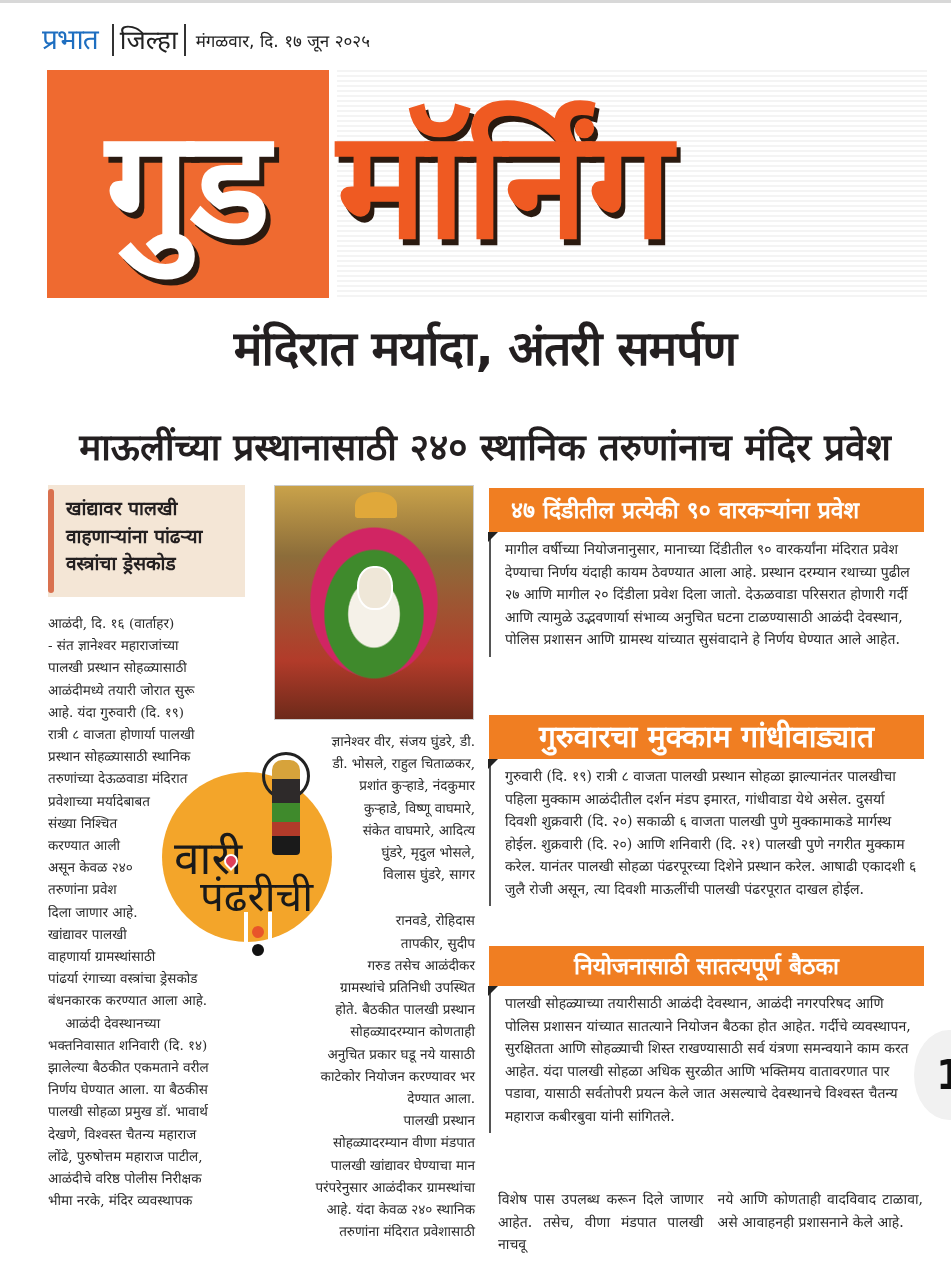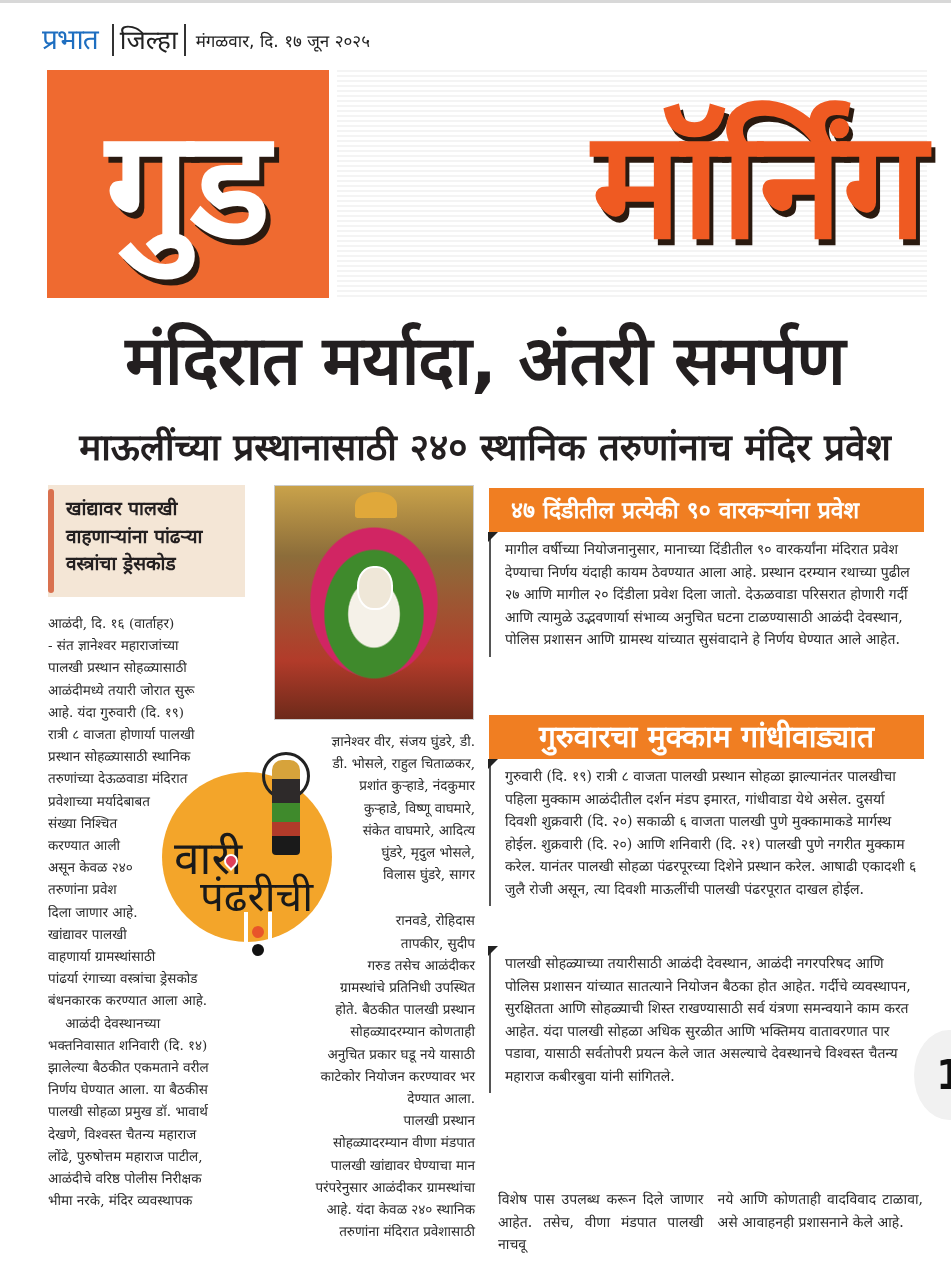--- a/index.html
+++ b/index.html
@@ -11,24 +11,24 @@
   .sep { width: 2px; height: 32px; background: #333; margin: 0 6px 0 14px; }
   .sep2 { width: 2px; height: 32px; background: #333; margin: 0 10px 0 6px; }
   .section { font-size: 26px; color: #222; line-height: 1; }
   .dateline { font-size: 17px; color: #222; }
 
   .banner { position: absolute; left: 47px; top: 70px; width: 880px; height: 228px; }
   .banner-left { position: absolute; left: 0; top: 0; width: 282px; height: 228px; background: #ef6a30; display: flex; align-items: center; justify-content: center; }
   .banner-left span { font-family: "DejaVu Serif", serif; font-weight: bold; font-size: 150px; color: #fff; text-shadow: 5px 6px 0 #2a1a10; line-height: 1; }
   .banner-right { position: absolute; left: 290px; top: 0; width: 590px; height: 228px;
     background: repeating-linear-gradient(to bottom, #f4f4f4 0px, #f4f4f4 2px, #ffffff 2px, #ffffff 5px);
-    display: flex; align-items: center; justify-content: flex-end; }
+    display: flex; align-items: center; justify-content: flex-start; }
   .banner-right span { font-family: "DejaVu Serif", serif; font-weight: bold; font-size: 150px; color: #ef5a22; text-shadow: 4px 6px 0 #2a1a10; line-height: 1; }
 
-  .headline { position: absolute; left: 40px; top: 320px; width: 890px; text-align: center; font-family: "DejaVu Sans", sans-serif; font-weight: bold; font-size: 68px; color: #231f20; line-height: 1.2; white-space: nowrap; letter-spacing: -1px; }
+  .headline { position: absolute; left: 40px; top: 320px; width: 890px; text-align: center; font-family: "DejaVu Sans", sans-serif; font-weight: bold; font-size: 48px; color: #231f20; line-height: 1.2; white-space: nowrap; letter-spacing: -1px; }
   .subhead { position: absolute; left: 40px; top: 426px; width: 890px; text-align: center; font-size: 37px; color: #231f20; white-space: nowrap; line-height: 1.2; }
 
   .callout { position: absolute; left: 48px; top: 485px; width: 197px; height: 112px; background: #f4e6d6; padding: 10px 6px 8px 18px; }
   .callout::before { content: ""; position: absolute; left: 0; top: 4px; bottom: 4px; width: 6px; background: #d9714f; border-radius: 3px; }
   .callout p { font-size: 19px; font-weight: bold; color: #231f20; line-height: 1.45; }
 
   .col { position: absolute; font-family: "DejaVu Serif", serif; font-size: 13.5px; line-height: 22.2px; color: #2a2a2a; text-align: justify; }
   .col1 { left: 48px; top: 612px; width: 200px; }
   .col1 .line { display: block; white-space: nowrap; }
   .col2 { left: 270px; top: 730px; width: 205px; text-align: right; }
@@ -174,20 +174,21 @@
   <div class="bar">४७ दिंडीतील प्रत्येकी ९० वारकऱ्यांना प्रवेश</div>
   <div class="body">मागील वर्षीच्या नियोजनानुसार, मानाच्या दिंडीतील ९० वारकर्यांना मंदिरात प्रवेश देण्याचा निर्णय यंदाही कायम ठेवण्यात आला आहे. प्रस्थान दरम्यान रथाच्या पुढील २७ आणि मागील २० दिंडीला प्रवेश दिला जातो. देऊळवाडा परिसरात होणारी गर्दी आणि त्यामुळे उद्भवणार्या संभाव्य अनुचित घटना टाळण्यासाठी आळंदी देवस्थान, पोलिस प्रशासन आणि ग्रामस्थ यांच्यात सुसंवादाने हे निर्णय घेण्यात आले आहेत.</div>
 </div>
 
 <div class="box box2">
   <div class="bar">गुरुवारचा मुक्काम गांधीवाड्यात</div>
   <div class="body">गुरुवारी (दि. १९) रात्री ८ वाजता पालखी प्रस्थान सोहळा झाल्यानंतर पालखीचा पहिला मुक्काम आळंदीतील दर्शन मंडप इमारत, गांधीवाडा येथे असेल. दुसर्या दिवशी शुक्रवारी (दि. २०) सकाळी ६ वाजता पालखी पुणे मुक्कामाकडे मार्गस्थ होईल. शुक्रवारी (दि. २०) आणि शनिवारी (दि. २१) पालखी पुणे नगरीत मुक्काम करेल. यानंतर पालखी सोहळा पंढरपूरच्या दिशेने प्रस्थान करेल. आषाढी एकादशी ६ जुलै रोजी असून, त्या दिवशी माऊलींची पालखी पंढरपूरात दाखल होईल.</div>
 </div>
 
 <div class="box box3">
+  <div class="bar">नियोजनासाठी सातत्यपूर्ण बैठका</div>
   <div class="body">पालखी सोहळ्याच्या तयारीसाठी आळंदी देवस्थान, आळंदी नगरपरिषद आणि पोलिस प्रशासन यांच्यात सातत्याने नियोजन बैठका होत आहेत. गर्दीचे व्यवस्थापन, सुरक्षितता आणि सोहळ्याची शिस्त राखण्यासाठी सर्व यंत्रणा समन्वयाने काम करत आहेत. यंदा पालखी सोहळा अधिक सुरळीत आणि भक्तिमय वातावरणात पार पडावा, यासाठी सर्वतोपरी प्रयत्न केले जात असल्याचे देवस्थानचे विश्वस्त चैतन्य महाराज कबीरबुवा यांनी सांगितले.</div>
 </div>
 
 <div class="bottom">
   <div class="c">विशेष पास उपलब्ध करून दिले जाणार आहेत. तसेच, वीणा मंडपात पालखी नाचवू</div>
   <div class="c">नये आणि कोणताही वादविवाद टाळावा, असे आवाहनही प्रशासनाने केले आहे.</div>
 </div>
 
 <div class="pagenum">
   <span>1</span>

